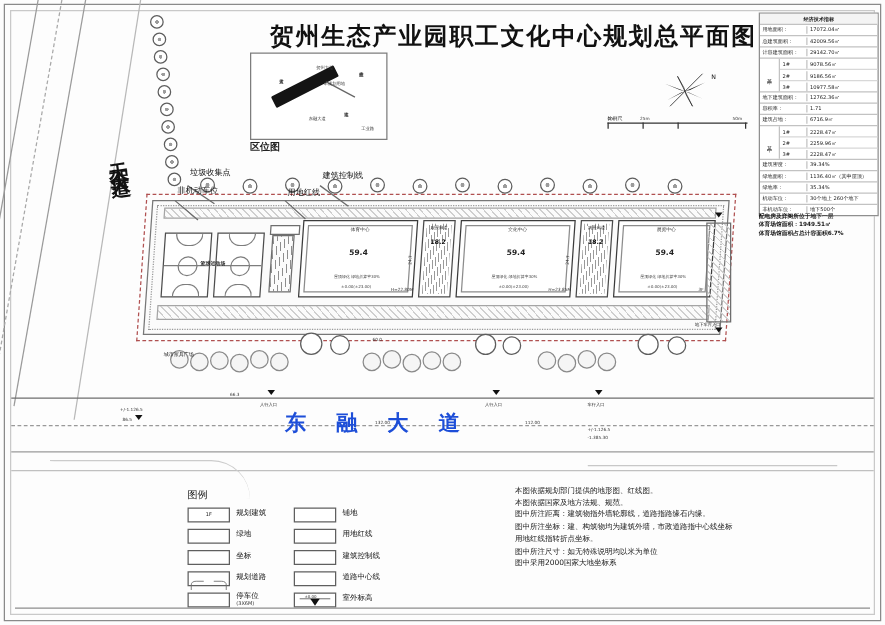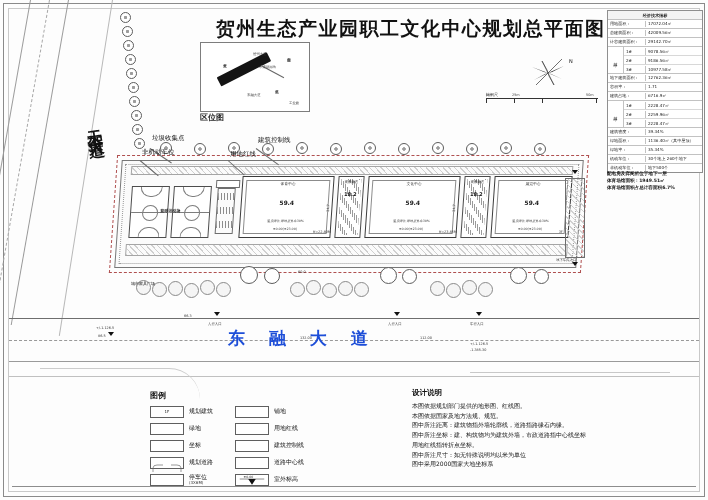--- a/index.html
+++ b/index.html
@@ -114,21 +114,21 @@
   
   .anno{position:absolute;font-size:6.5px;color:#111;font-weight:normal;white-space:nowrap;}
   .lead{position:absolute;height:1px;background:#6a6a6a;transform-origin:left center;}
   .dimtxt{position:absolute;font-size:3.4px;color:#333;white-space:nowrap;}
   .ent{position:absolute;font-size:3.4px;color:#222;white-space:nowrap;}
   .tri{position:absolute;width:0;height:0;border-left:3px solid transparent;
        border-right:3px solid transparent;border-top:4px solid #111;}
 
   
   #legend{position:absolute;left:150px;top:390px;width:210px;}
-  #legend .lg-cap{font-size:8px;font-weight:bold;color:#111;margin-bottom:4px;}
+  #legend .lg-cap{font-size:8px;font-weight:normal;color:#111;margin-bottom:4px;}
   #legend .lg-grid{display:flex;gap:22px;}
   #legend .lg-col{display:flex;flex-direction:column;gap:4px;}
   #legend .lg-row{display:flex;align-items:center;gap:5px;height:13px;}
   #legend .sw{width:34px;height:12px;border:1px solid #5f5f5f;background:#fff;
      box-sizing:border-box;position:relative;flex:none;}
   #legend .lg-t{font-size:6px;color:#111;white-space:nowrap;line-height:1.1;}
   #legend .lg-t small{font-size:4px;display:block;color:#333;}
   .sw.b1{display:flex;align-items:center;justify-content:center;font-size:4px;}
   .sw.green{background:#f1f1f1;}
   .sw.coord{background:repeating-linear-gradient(0deg,#bdbdbd 0 .5px,transparent .5px 3px);}
@@ -518,21 +518,20 @@
               <path d="M13,6 L21,6 L17,12 Z" fill="#111"></path>
             </svg>
           </span>
           <span class="lg-t">室外标高</span>
           </div>
       </div>
     </div>
   </div>
 
   <div id="notes">
-    <div class="n-cap">设计说明</div>
     <div class="n-l">本图依据规划部门提供的地形图、红线图。</div>
     <div class="n-l">本图依据国家及地方法规、规范。</div>
     <div class="n-l">图中所注距离：建筑物指外墙轮廓线，道路指路缘石内缘。</div>
     <div class="n-l">图中所注坐标：建、构筑物均为建筑外墙，市政道路指中心线坐标</div>
     <div class="n-l">用地红线指转折点坐标。</div>
     <div class="n-l">图中所注尺寸：如无特殊说明均以米为单位</div>
     <div class="n-l">图中采用2000国家大地坐标系</div>
   </div>
 
   <div id="legend-rule"></div>

